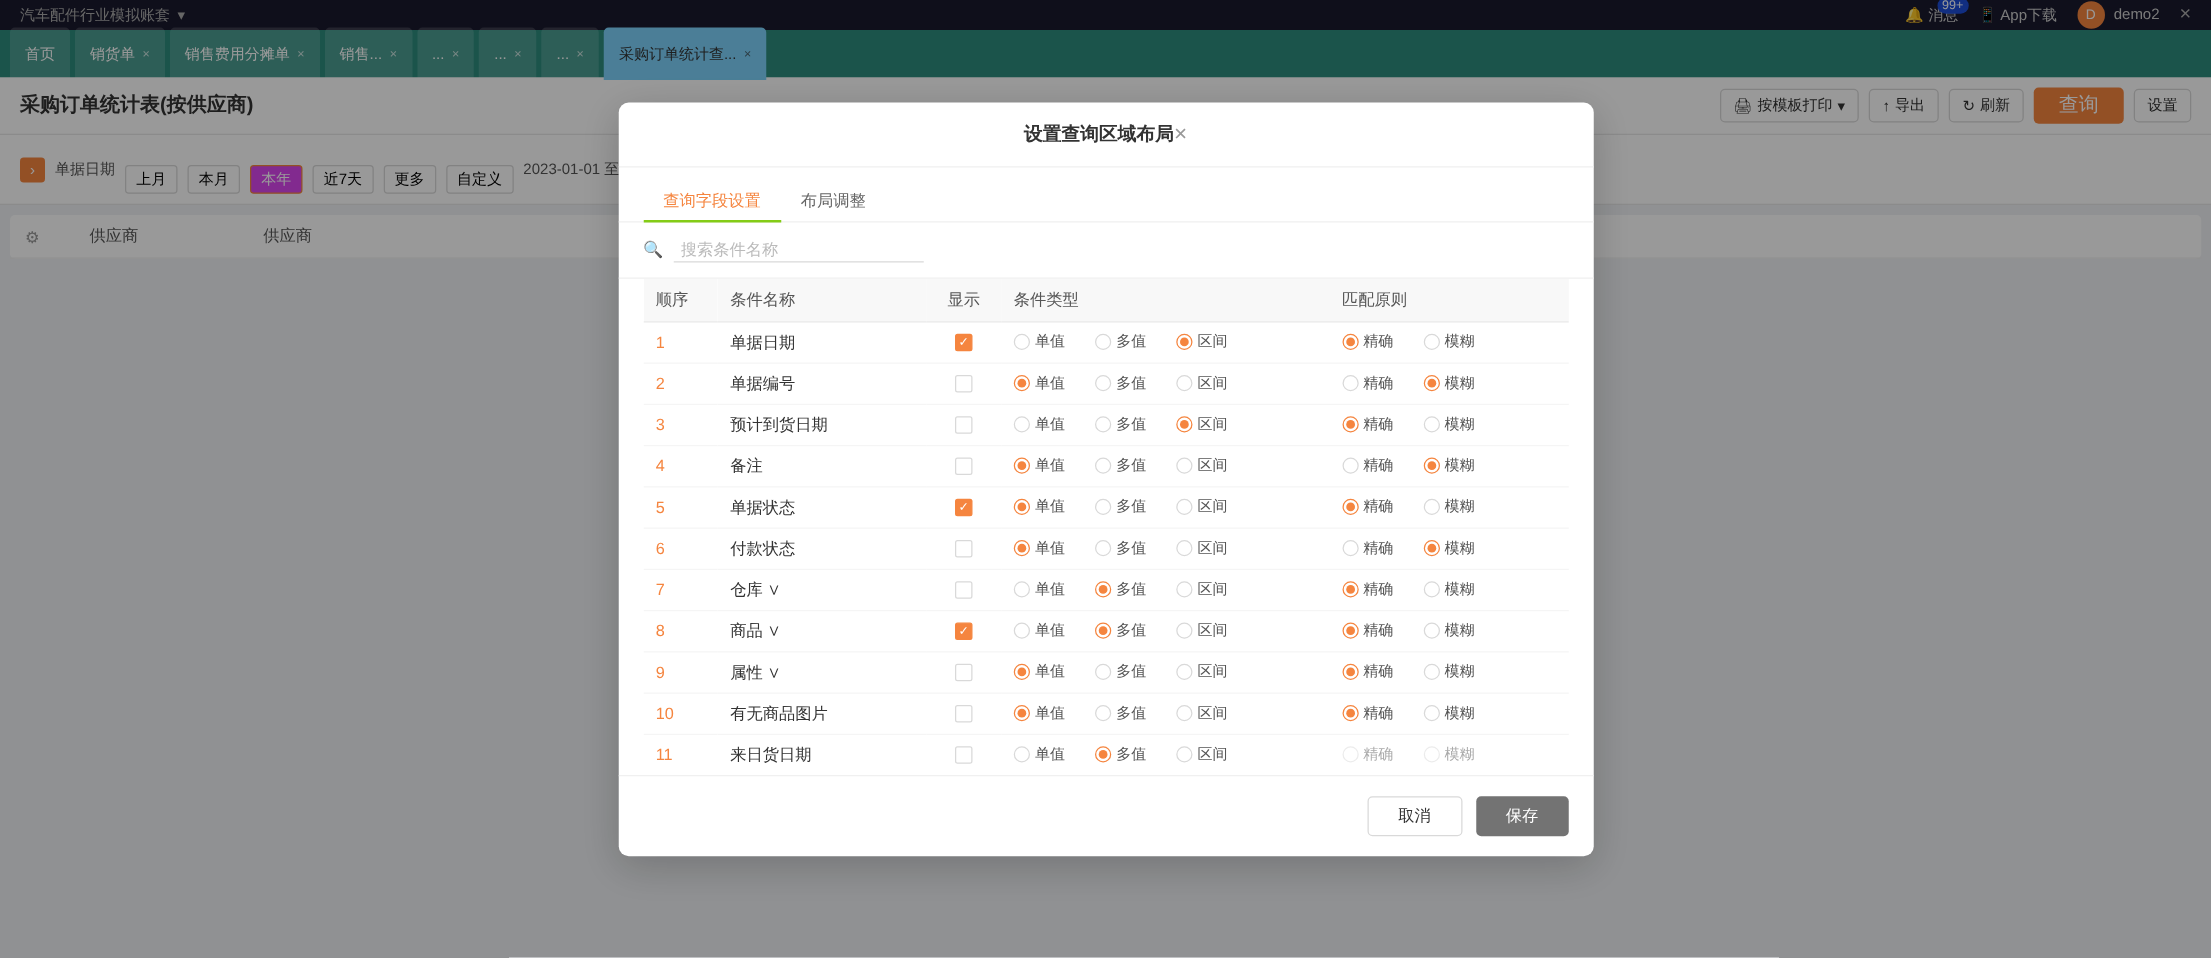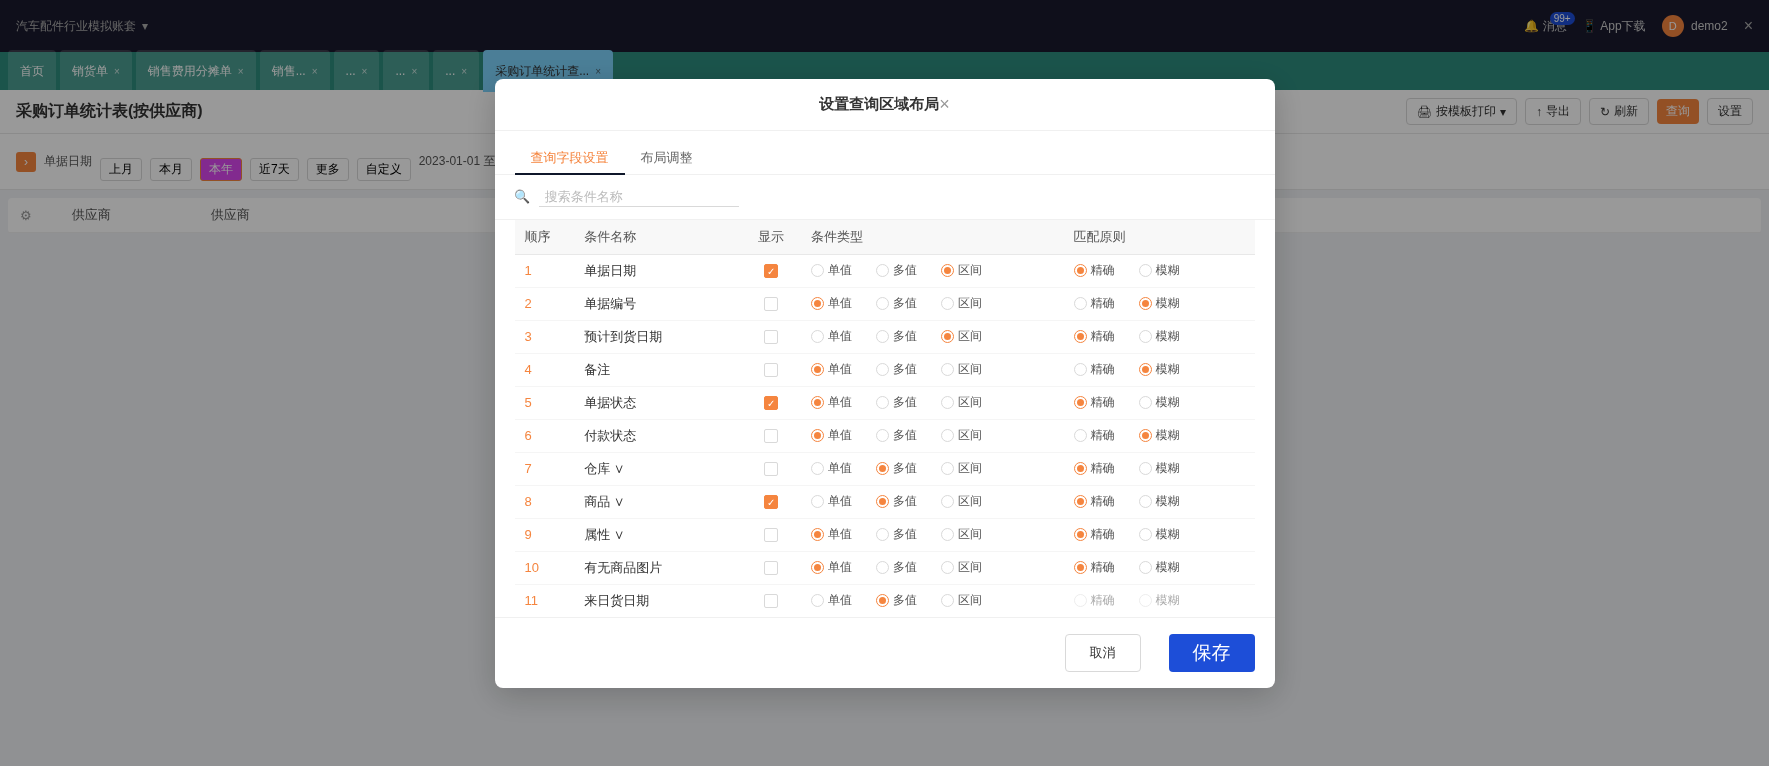--- a/index.html
+++ b/index.html
@@ -1,21 +1,21 @@
 <!DOCTYPE html>
 <html><head>
   <meta charset="utf-8">
   <style>
     * { box-sizing: border-box; margin: 0; padding: 0; }
     body { font-family: "Microsoft YaHei", "PingFang SC", sans-serif; font-size: 13px; background: #f0f2f5; overflow: hidden; }
 
     
     .top-nav {
       background: #1a1a2e;
-      height: 52px;
+      height: 24px;
       display: flex;
       align-items: center;
       justify-content: space-between;
       padding: 0 16px;
       color: #ccc;
     }
     .top-nav-left { font-size: 12px; color: #aaa; display: flex; align-items: center; gap: 6px; }
     .top-nav-right { display: flex; align-items: center; gap: 16px; font-size: 12px; }
     .top-nav-right .notif { position: relative; }
     .badge { background: #1d4ed8; color: #fff; font-size: 10px; border-radius: 8px; padding: 1px 4px; position: absolute; top: -6px; right: -8px; }
@@ -50,21 +50,21 @@
       background: #fff;
       padding: 8px 16px;
       border-bottom: 1px solid #e8e8e8;
       display: flex;
       align-items: center;
       justify-content: space-between;
     }
     .page-title { font-size: 16px; font-weight: bold; color: #333; }
     .page-actions { display: flex; align-items: center; gap: 8px; }
     .btn-action { border: 1px solid #d9d9d9; background: #fff; color: #333; padding: 4px 10px; border-radius: 4px; cursor: pointer; font-size: 12px; display: flex; align-items: center; gap: 4px; }
-    .btn-primary { background: #f5853f; color: #fff; border: none; padding: 4px 9px; border-radius: 4px; cursor: pointer; font-size: 12px; }
+    .btn-primary { background: #f5853f; color: #fff; border: none; padding: 4px 20px; border-radius: 4px; cursor: pointer; font-size: 16px; }
 
     
     .filter-bar {
       background: #fff;
       padding: 8px 16px;
       display: flex;
       align-items: center;
       gap: 8px;
       border-bottom: 1px solid #e8e8e8;
     }
@@ -128,21 +128,21 @@
     .dialog-tab {
       padding: 6px 16px;
       cursor: pointer;
       font-size: 13px;
       color: #666;
       border-bottom: 2px solid transparent;
       margin-bottom: -1px;
     }
     .dialog-tab.active {
       color: #f5853f;
-      border-bottom: 2px solid #0f172a;
+      border-bottom: 2px solid #84cc16;
       font-weight: 500;
     }
 
     
     .dialog-search {
       padding: 12px 20px;
       display: flex;
       align-items: center;
       gap: 8px;
       border-bottom: 1px solid #f0f0f0;
@@ -232,39 +232,39 @@
       border-radius: 50%;
     }
     .radio-label { font-size: 12px; color: #555; }
 
     
     .dialog-footer {
       padding: 16px 20px;
       border-top: 1px solid #f0f0f0;
       display: flex;
       justify-content: flex-end;
-      gap: 28px;
+      gap: 11px;
     }
     .btn-cancel {
       border: 1px solid #d9d9d9;
       background: #fff;
       color: #333;
       padding: 6px 24px;
       border-radius: 4px;
       cursor: pointer;
       font-size: 13px;
     }
     .btn-save {
-      background: #1d4ed8;
+      background: #737373;
       color: #fff;
       border: none;
       padding: 6px 24px;
       border-radius: 4px;
       cursor: pointer;
-      font-size: 19px;
+      font-size: 13px;
     }
 
     
     .settings-table::-webkit-scrollbar { width: 6px; }
     .settings-table::-webkit-scrollbar-thumb { background: #d9d9d9; border-radius: 3px; }
 
     .gear-icon { color: #999; }
   </style>
 </head>
 <body>

